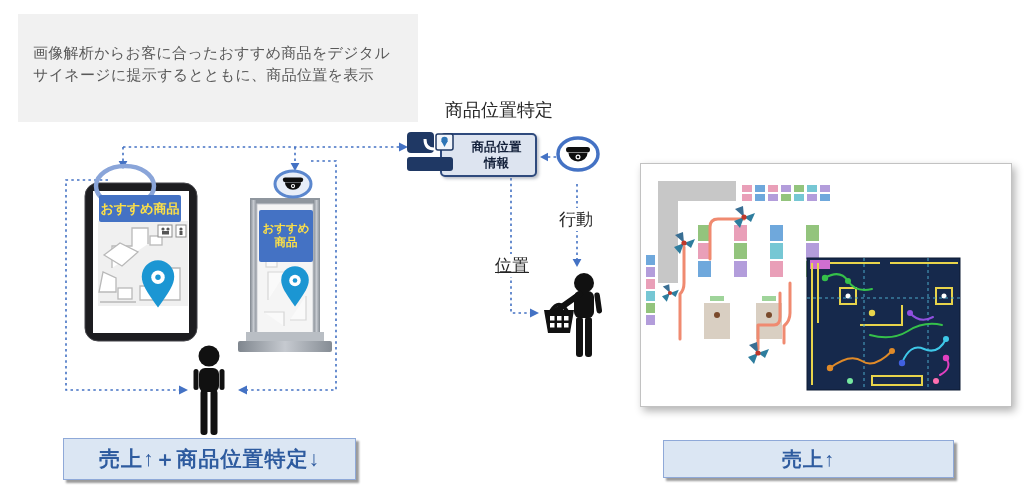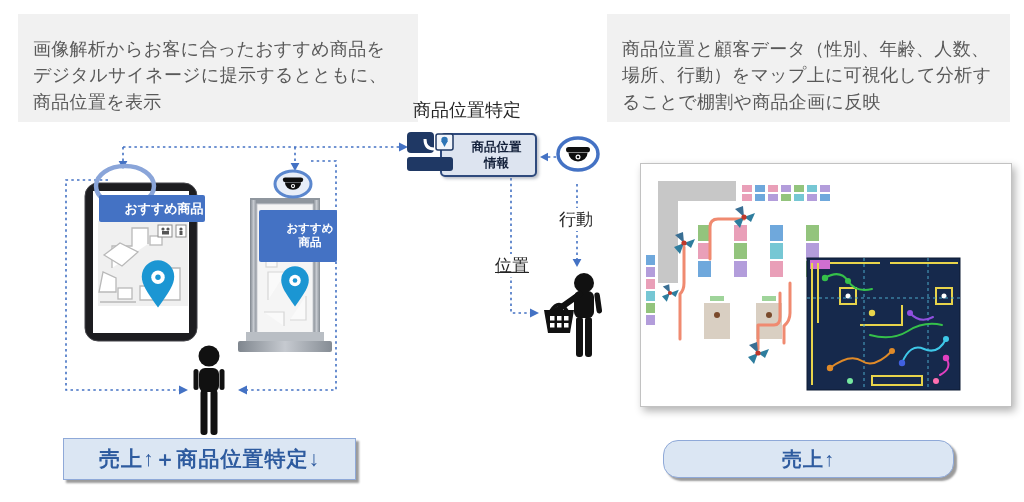--- a/index.html
+++ b/index.html
@@ -2,50 +2,50 @@
 <html><head>
 <meta charset="utf-8">
 <style>
   html,body{margin:0;padding:0;background:#fff;}
   #canvas{
     position:relative;width:1024px;height:502px;background:#ffffff;overflow:hidden;
     font-family:"Liberation Sans","DejaVu Sans",sans-serif;
   }
   .abs{position:absolute;}
   .note{
-    background:#f1f1f1;color:#595959;font-size:18px;line-height:1.47;
-    padding:22px 15px;box-sizing:border-box;letter-spacing:.3px;z-index:2;
+    background:#f1f1f1;color:#595959;font-size:15px;line-height:1.47;
+    padding:28px 15px;box-sizing:border-box;letter-spacing:.3px;z-index:2;
   }
   #note-left{left:18px;top:14px;width:400px;height:108px;}
   #note-right{left:607px;top:14px;width:403px;height:108px;}
-  #system-label{left:413px;top:98px;font-size:18px;color:#262626;z-index:2;}
+  #system-label{left:445px;top:98px;font-size:18px;color:#262626;z-index:2;}
   #info-box{
     left:440px;top:133px;width:97px;height:44px;background:#dde4f0;
     border:2.2px solid #2f4a7d;border-radius:5px;box-shadow:2px 2px 3px rgba(110,120,140,.45);
     display:flex;flex-direction:column;align-items:center;justify-content:center;
     padding-left:16px;box-sizing:border-box;z-index:2;
     font-weight:bold;font-size:12.5px;color:#13203a;line-height:1.3;text-align:center;
   }
   .flow-label{font-size:17px;color:#262626;z-index:2;background:#fff;padding:0 2px;}
   #behavior-label{left:557px;top:208px;}
   #position-label{left:493px;top:254px;text-decoration:underline;}
   .banner{
-    background:#4472c4;color:#ffffff;font-weight:bold;text-align:center;z-index:2;
+    background:#4472c4;color:#fde047;font-weight:bold;text-align:center;z-index:2;
     display:flex;flex-direction:column;align-items:center;justify-content:center;
-    border-radius:2px;line-height:1.2;padding-left:24px;
+    border-radius:2px;line-height:1.2;
   }
   #tablet-banner{left:99px;top:195px;width:82px;height:27px;font-size:13px;}
   #signage-banner{left:259px;top:210px;width:54px;height:52px;font-size:11.5px;}
   .outcome{
     background:#dbe6f3;border:1.5px solid #8fa9d8;box-shadow:3px 3px 2px #9b9b9b;
     color:#2e5b9f;font-weight:bold;display:flex;align-items:center;justify-content:center;
     letter-spacing:1px;z-index:2;box-sizing:border-box;
   }
   #outcome-left{left:63px;top:438px;width:293px;height:42px;font-size:21px;}
-  #outcome-right{left:663px;top:440px;width:291px;height:38px;font-size:20px;border-radius:15px;}
+  #outcome-right{left:663px;top:440px;width:291px;height:38px;font-size:20px;}
   #map-card{
     left:640px;top:163px;width:370px;height:242px;background:#fff;
     border:1px solid #c2c2c2;box-shadow:3px 4px 8px rgba(0,0,0,.30);z-index:0;
   }
   #scene{left:0;top:0;z-index:1;}
   #product-location-icon{left:406px;top:129px;z-index:3;}
 </style>
 </head>
 <body>
 
@@ -299,21 +299,20 @@
   <svg id="product-location-icon" class="abs" width="50" height="48" viewBox="0 0 50 48">
     <rect x="1" y="3" width="27" height="21" rx="4" fill="#1f3864"></rect>
     <path d="M28 20 Q19 20 19 10" stroke="#ffffff" stroke-width="3" fill="none"></path>
     <rect x="30" y="5" width="17" height="16" rx="2" fill="#f2f5fa" stroke="#1f3864" stroke-width="1.5"></rect>
     <circle cx="38.5" cy="11" r="3.2" fill="#2e75b6"></circle>
     <path d="M38.5 18 L35.3 12 H41.7 Z" fill="#2e75b6"></path>
     <rect x="1" y="28" width="46" height="14" rx="3" fill="#1f3864"></rect>
   </svg>
 
   <div id="note-left" class="abs note">画像解析からお客に合ったおすすめ商品をデジタルサイネージに提示するとともに、商品位置を表示</div>
-  <div id="note-right" class="abs note">商品位置と顧客データ（性別、年齢、人数、場所、行動）をマップ上に可視化して分析することで棚割や商品企画に反映</div>
 
   <div id="system-label" class="abs">商品位置特定</div>
 
   <div id="info-box" class="abs">
     <span>商品位置</span>
     <span>情報</span>
   </div>
 
   <div id="behavior-label" class="abs flow-label">行動</div>
   <div id="position-label" class="abs flow-label">位置</div>

